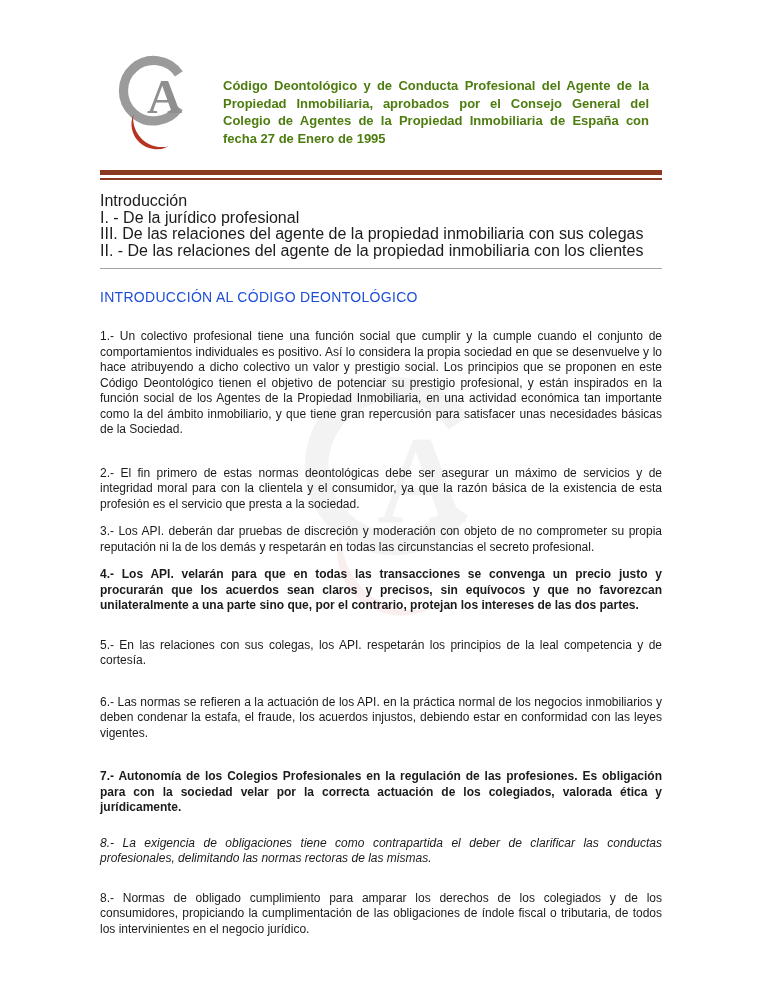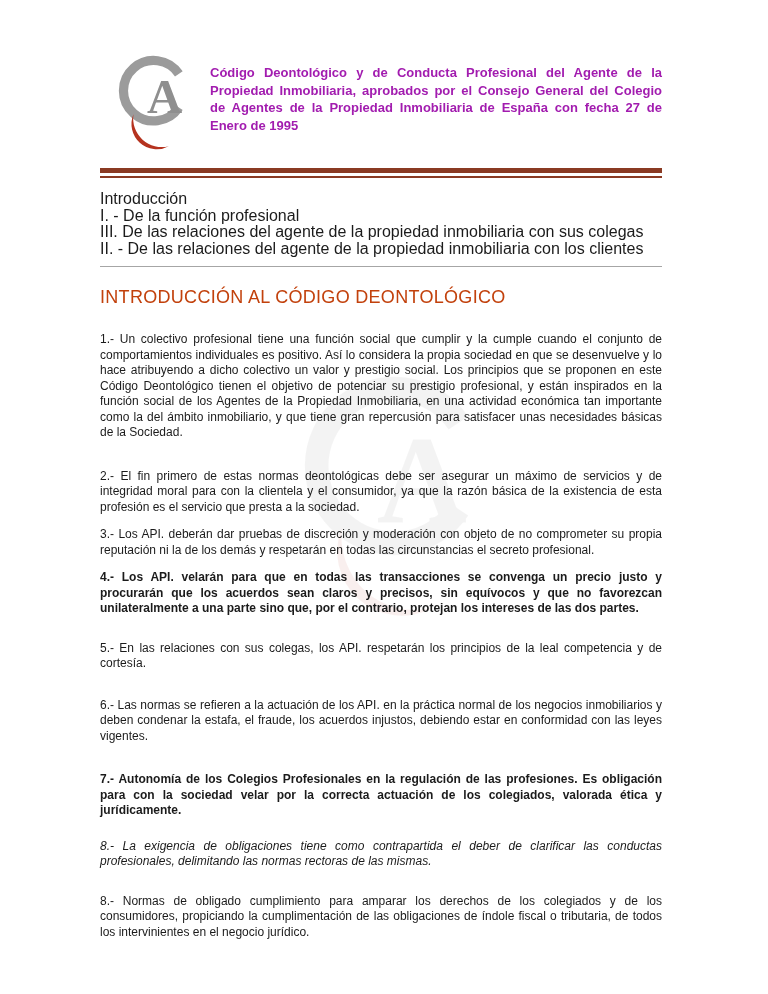--- a/index.html
+++ b/index.html
@@ -14,23 +14,23 @@
     overflow: hidden;
   }
   .content { position: relative; z-index: 1; padding: 52px 106px 0 100px; }
 
   
   .header { display: flex; align-items: flex-start; }
   .logo-box { flex: 0 0 auto; width: 84px; height: 106px; margin-left: 15px; margin-right: 11px; }
   .logo-box svg { width: 100%; height: 100%; display: block; }
   .doc-title {
     flex: 1;
-    margin: 0;
+    margin: 13px;
     padding-top: 12px;
-    color: #a21caf;
+    color: #4d7c0f;
     font-size: 13px;
     font-weight: bold;
     line-height: 17.5px;
     text-align: justify;
   }
 
   
   .divider-double {
     margin-top: 10px;
     height: 3px;
@@ -39,24 +39,24 @@
   }
 
   
   .toc { margin-top: 13px; font-size: 16px; line-height: 16.5px; }
   .toc-item { white-space: nowrap; }
 
   .thin-sep { margin: 9px 0 0 0; border: 0; border-top: 1px solid #a6a6a6; }
 
   .section-heading {
     margin: 20px 0 0 0;
-    font-size: 18px;
+    font-size: 14px;
     font-weight: 400;
     letter-spacing: 0.3px;
-    color: #c2410c;
+    color: #1d4ed8;
   }
 
   
   .doc-body { margin-top: 24px; font-size: 12px; line-height: 15.5px; text-align: justify; }
   .doc-body p { margin: 0 0 13px 0; }
   .doc-body p:nth-of-type(1) { margin-bottom: 28px; }
   .doc-body p:nth-of-type(2) { margin-bottom: 12px; }
   .doc-body p:nth-of-type(3) { margin-bottom: 12px; }
   .doc-body p:nth-of-type(4) { margin-bottom: 24px; font-weight: bold; }
   .doc-body p:nth-of-type(5) { margin-bottom: 26px; }
@@ -100,21 +100,21 @@
           <path d="M22 66 A34 34 0 0 0 64 104 A30 30 0 0 1 22 66 Z" fill="#b5331f"></path>
         </svg>
       </div>
       <p class="doc-title">Código Deontológico y de Conducta Profesional del Agente de la Propiedad Inmobiliaria, aprobados por el Consejo General del Colegio de Agentes de la Propiedad Inmobiliaria de España con fecha 27 de Enero de 1995</p>
     </div>
 
     <div class="divider-double"></div>
 
     <div class="toc">
       <div class="toc-item">Introducción</div>
-      <div class="toc-item">I. - De la función profesional</div>
+      <div class="toc-item">I. - De la jurídico profesional</div>
       <div class="toc-item">III. De las relaciones del agente de la propiedad inmobiliaria con sus colegas</div>
       <div class="toc-item">II. - De las relaciones del agente de la propiedad inmobiliaria con los clientes</div>
     </div>
 
     <hr class="thin-sep">
 
     <h2 class="section-heading">INTRODUCCIÓN AL CÓDIGO DEONTOLÓGICO</h2>
 
     <div class="doc-body">
       <p>1.- Un colectivo profesional tiene una función social que cumplir y la cumple cuando el conjunto de comportamientos individuales es positivo. Así lo considera la propia sociedad en que se desenvuelve y lo hace atribuyendo a dicho colectivo un valor y prestigio social. Los principios que se proponen en este Código Deontológico tienen el objetivo de potenciar su prestigio profesional, y están inspirados en la función social de los Agentes de la Propiedad Inmobiliaria, en una actividad económica tan importante como la del ámbito inmobiliario, y que tiene gran repercusión para satisfacer unas necesidades básicas de la Sociedad.</p>

